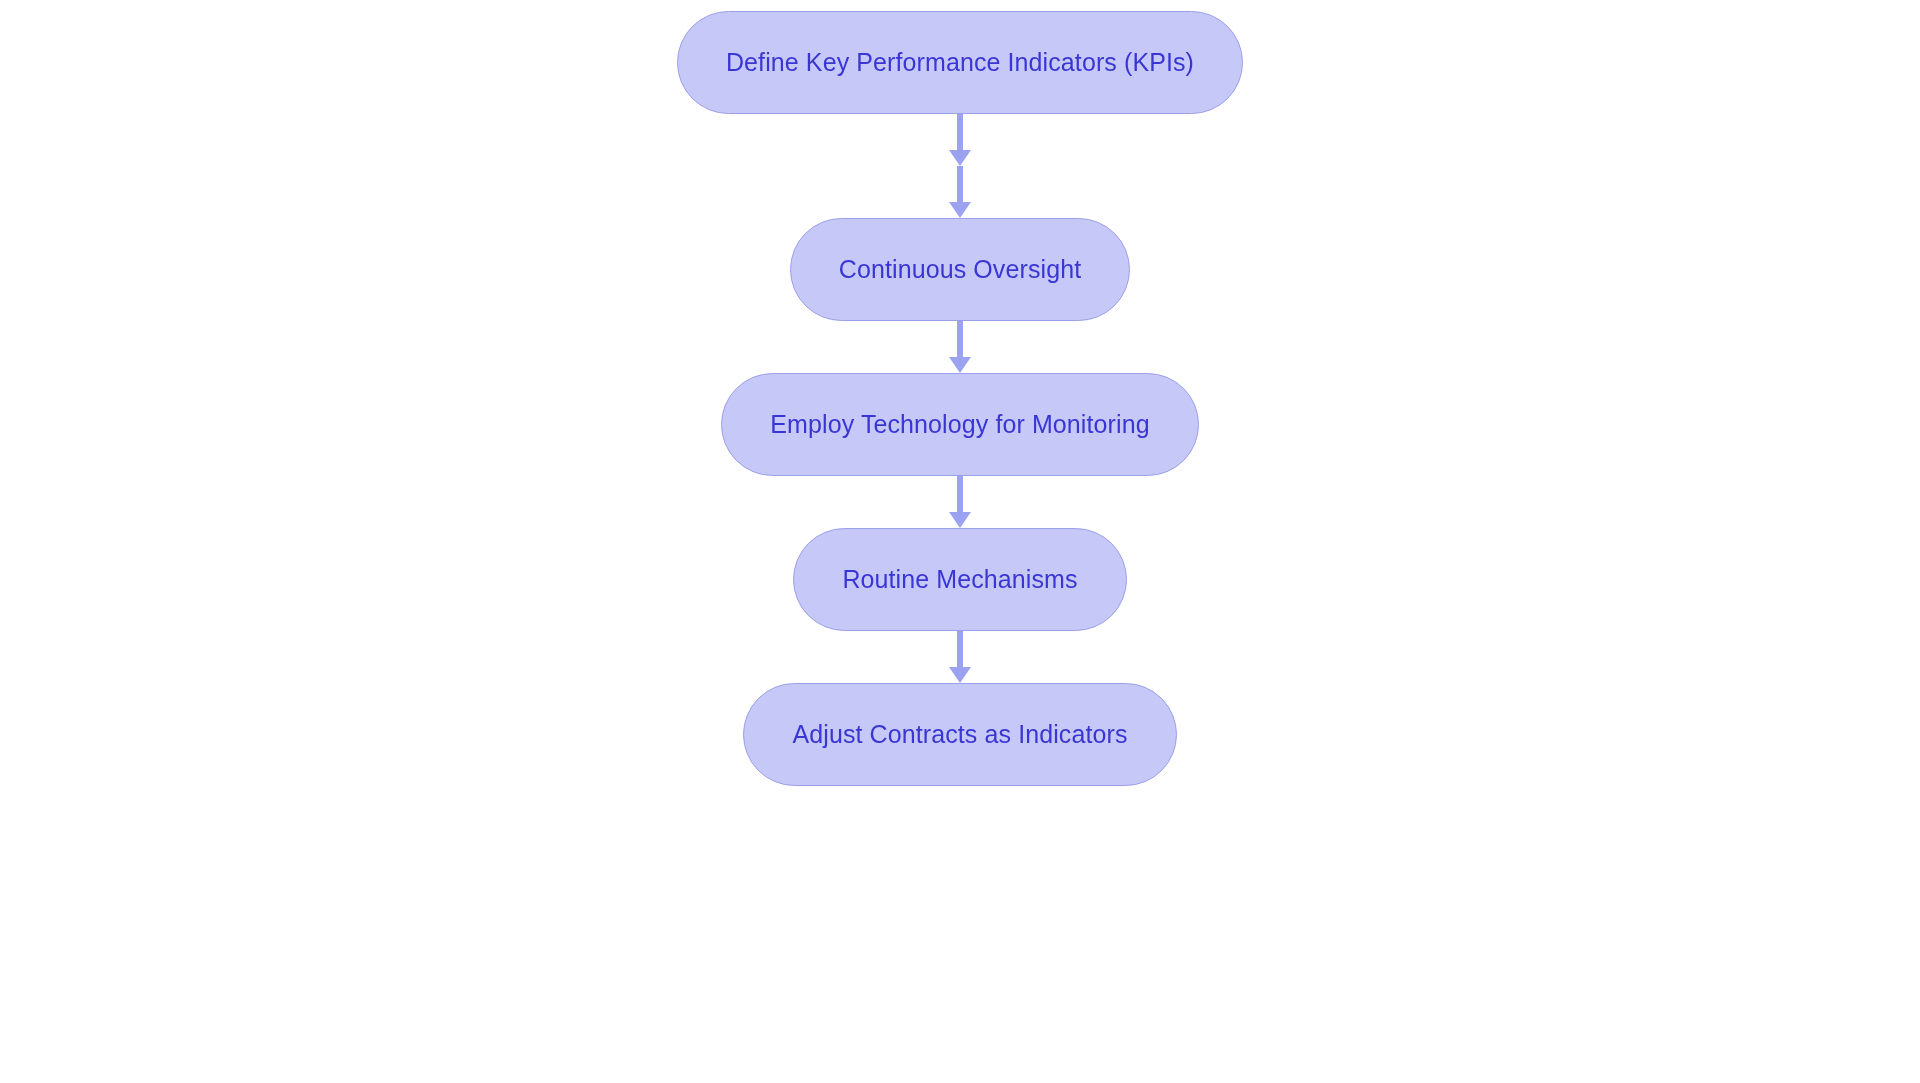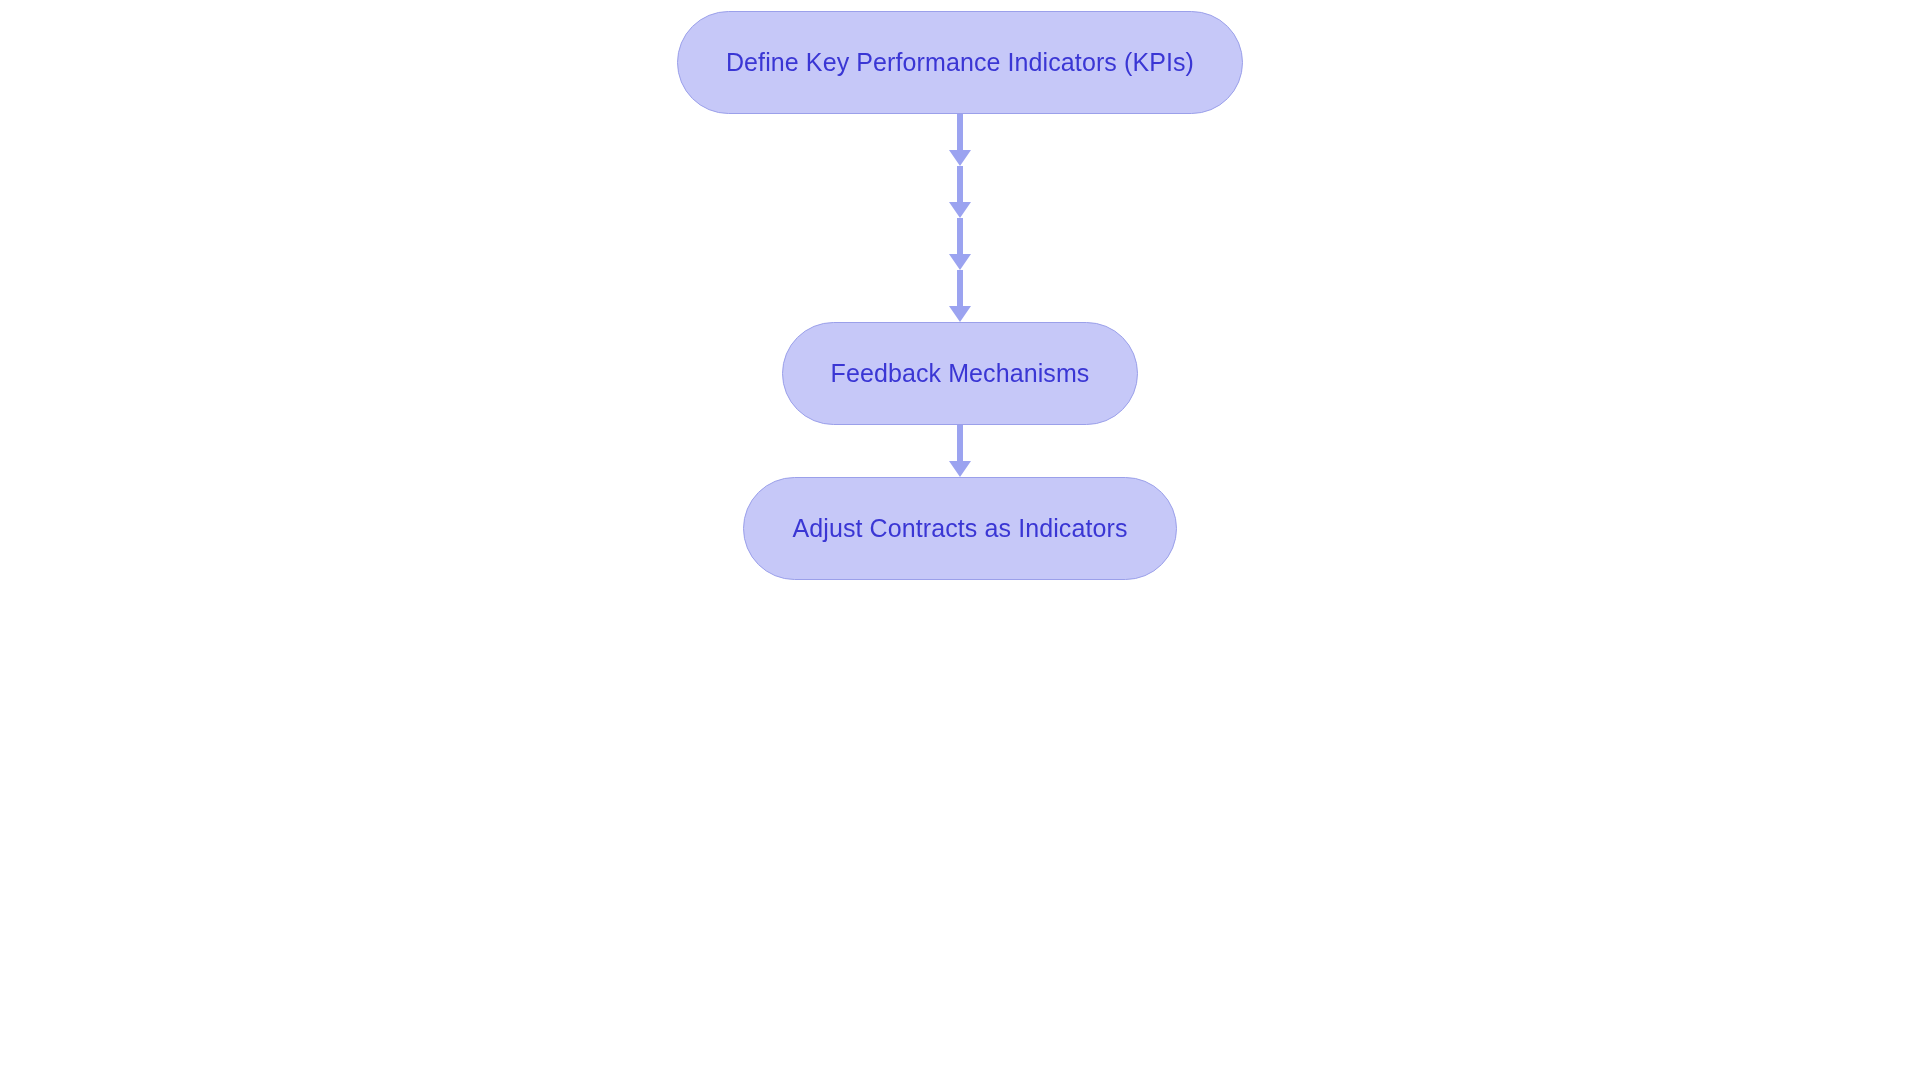--- a/index.html
+++ b/index.html
@@ -85,34 +85,40 @@
       <div class="line"></div>
       <div class="head"></div>
     </div>
 
 
     <div class="connector" style="height:52px;">
       <div class="line"></div>
       <div class="head"></div>
     </div>
 
-
-    <div class="connector" style="height:52px;">
-      <div class="line"></div>
-      <div class="head"></div>
+    <div class="node">
+      <span>Continuous Oversight</span>
     </div>
-
 
     <div class="connector" style="height:52px;">
       <div class="line"></div>
       <div class="head"></div>
     </div>
 
     <div class="node">
-      <span>Feedback Mechanisms</span>
+      <span>Employ Technology for Monitoring</span>
+    </div>
+
+    <div class="connector" style="height:52px;">
+      <div class="line"></div>
+      <div class="head"></div>
+    </div>
+
+    <div class="node">
+      <span>Routine Mechanisms</span>
     </div>
 
     <div class="connector" style="height:52px;">
       <div class="line"></div>
       <div class="head"></div>
     </div>
 
     <div class="node">
       <span>Adjust Contracts as Indicators</span>
     </div>

